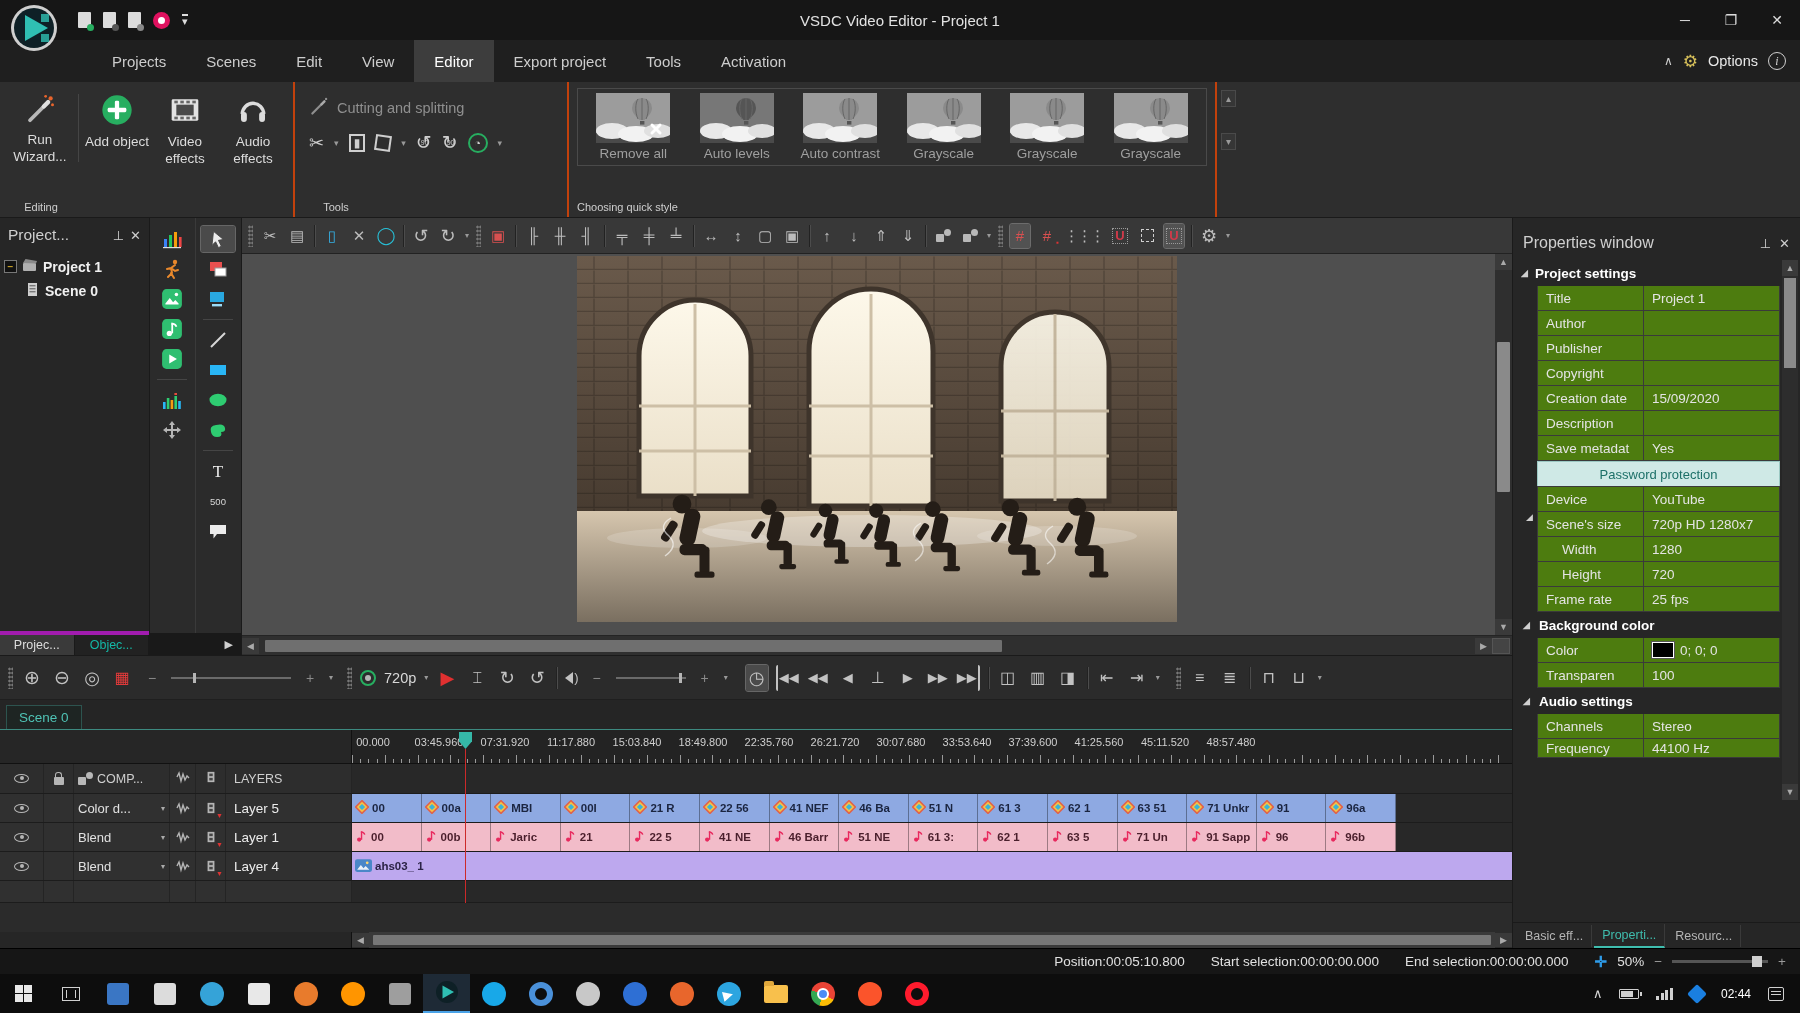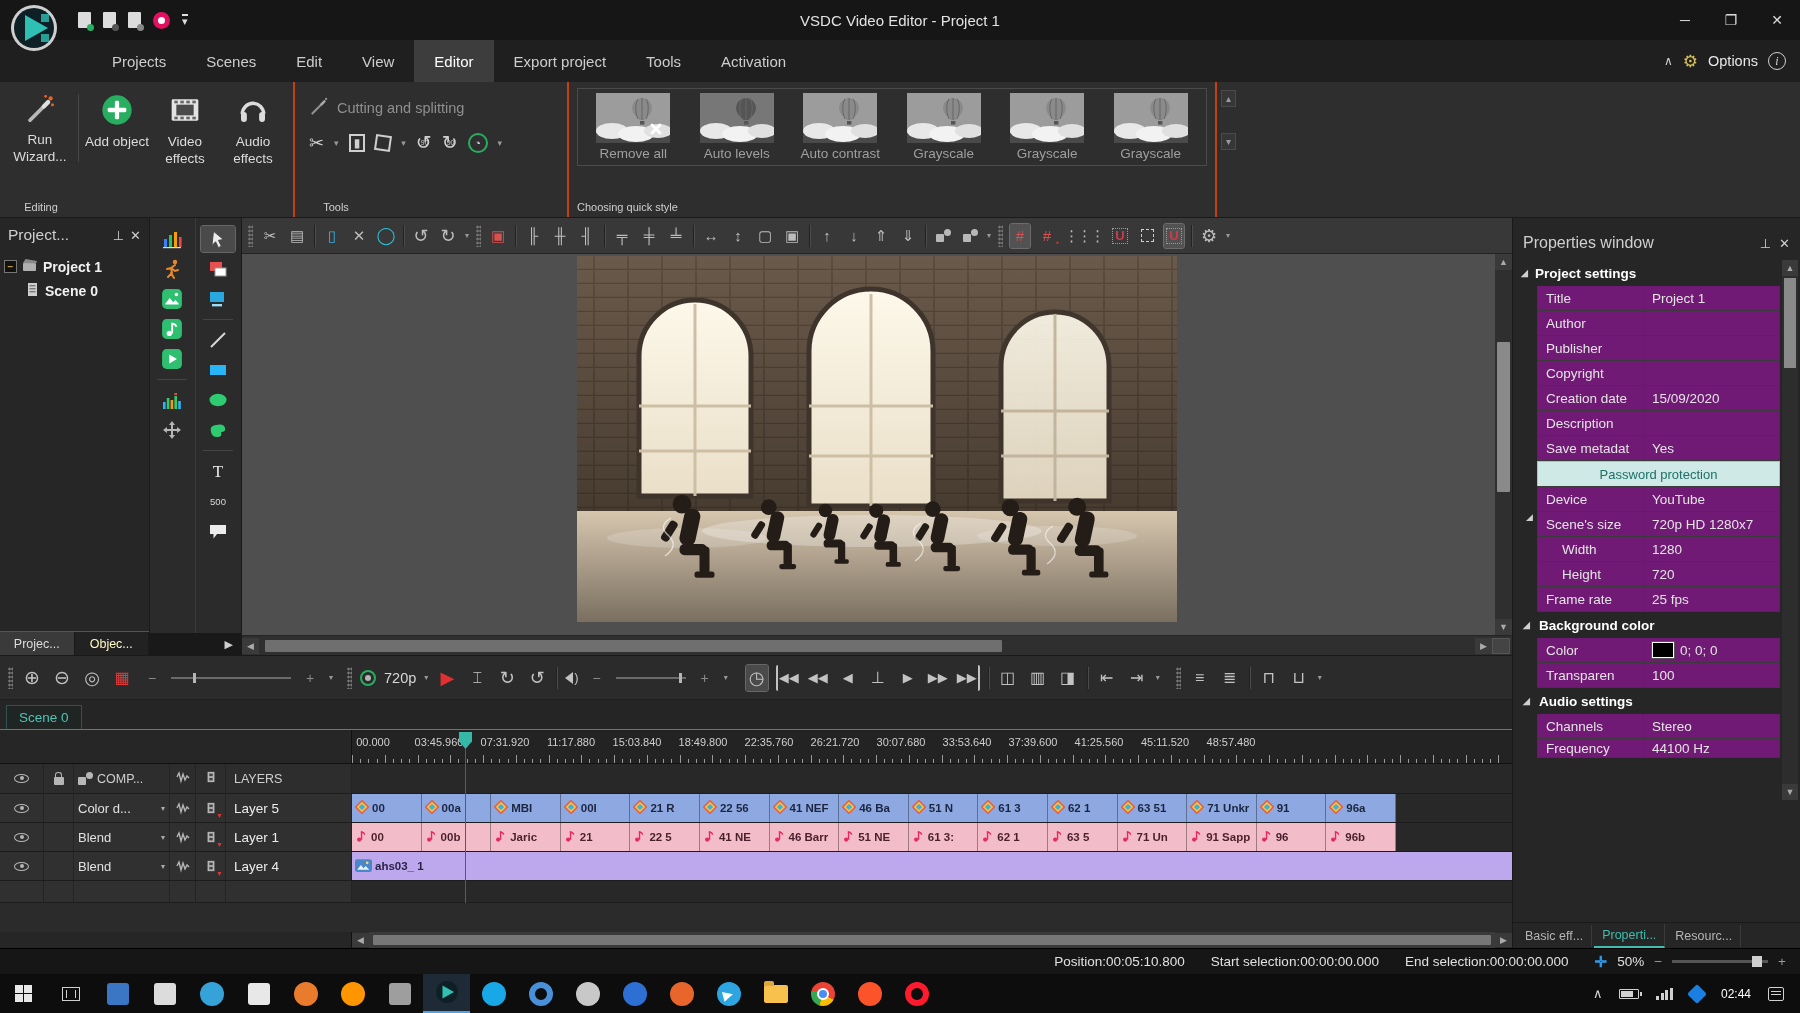--- a/index.html
+++ b/index.html
@@ -64,22 +64,22 @@
 
   
   .project-panel{width:150px;background:#262626;border-right:1px solid #1a1a1a;display:flex;flex-direction:column}
   .pp-head{display:flex;align-items:center;padding:8px 8px 6px;color:#cfcfcf;font-size:15.5px;gap:6px}
   .pp-head .sp{flex:1}
   .pin-ic,.x-ic{color:#cfcfcf;font-size:13px}
   .ptree{padding:4px 2px;font-size:14px;color:#f0f0f0;font-weight:bold}
   .tnode{display:flex;align-items:center;gap:5px;padding:3px 2px}
   .tnode .expander{width:13px;height:13px;border:1px solid #777;background:#111;color:#c9a227;font-size:10px;line-height:11px;text-align:center}
   .tnode.child{margin-left:22px}
-  .pp-tabs{margin-top:auto;display:flex;border-top:1px solid #a21caf;height:24px}
-  .pp-tab{flex:1;display:flex;align-items:center;justify-content:center;font-size:12.5px;color:#fef9c3;background:#222;border-right:1px solid #1a1a1a}
+  .pp-tabs{margin-top:auto;display:flex;border-top:4px solid #a21caf;height:24px}
+  .pp-tab{flex:1;display:flex;align-items:center;justify-content:center;font-size:12.5px;color:#14b8a6;background:#222;border-right:1px solid #1a1a1a}
   .pp-tab.active{background:#3a3a3a;color:#ddd}
 
   
   .toolbox{width:92px;background:#2b2b2b;border-right:1px solid #1a1a1a;display:flex;flex-direction:column}
   .tb-cols{display:flex;flex:1}
   .tb-col{width:46px;display:flex;flex-direction:column;align-items:center;padding-top:8px;gap:4px}
   .tb-col:first-child{border-right:1px solid #3a3a3a}
   .tbtool{width:34px;height:26px;display:flex;align-items:center;justify-content:center;border-radius:2px}
   .tbtool.active{background:#4a4a4a;outline:1px solid #666}
   .tb-sep{width:30px;height:1px;background:#454545;margin:3px 0}
@@ -173,21 +173,21 @@
   .tl-hscroll{height:16px;margin-top:auto;display:flex;align-items:center;background:#2b2b2b}
   .tlh-left{width:352px;align-self:stretch;background:#262626;border-right:1px solid #111}
   .tlh-bar{flex:1;align-self:stretch;background:#3a3a3a;display:flex;align-items:center}
   .tlh-thumb{height:10px;background:#777;flex:1;margin:0 4px;border-radius:1px}
 
   
   .props{flex:1;background:#262626;display:flex;flex-direction:column;position:relative}
   .props-head{display:flex;align-items:center;gap:8px;padding:16px 10px 8px;color:#cfcfcf;font-size:16px}
   .props-head .sp{flex:1}
   .prop-grid{position:relative;margin-left:8px;margin-right:20px;height:512px;overflow:hidden;font-size:13.5px}
-  .prow{display:flex;height:26px;align-items:stretch;border:1px solid #3a3a3a;margin-top:-1px;background:#701a75;margin-left:16px}
+  .prow{display:flex;height:26px;align-items:stretch;border:1px solid #3a3a3a;margin-top:-1px;background:#4d7c0f;margin-left:16px}
   .prow .pl{width:106px;display:flex;align-items:center;padding-left:8px;border-right:1px solid #3a3a3a;color:#e4e4e4;white-space:nowrap;overflow:hidden}
   .prow .pv{flex:1;display:flex;align-items:center;padding-left:8px;color:#e4e4e4;gap:6px;white-space:nowrap;overflow:hidden}
   .prow.indent .pl{padding-left:24px}
   .prow.clipped{height:20px;overflow:hidden}
   .psec{display:flex;align-items:center;gap:6px;height:26px;color:#fff;font-weight:bold;padding-left:18px;position:relative;background:#262626}
   .psec .tri{position:absolute;left:2px;font-size:9px;color:#cfcfcf}
   .psec.top{padding-left:14px}
   .psec.top .tri{left:0}
   .pbtn{height:26px;background:#cfe9e6;color:#1d7068;display:flex;align-items:center;justify-content:center;font-size:13px;margin-left:16px;border:1px solid #9cc9c4}
   .swatch{width:22px;height:16px;background:#000;border:1px solid #fff;outline:1px solid #555}

